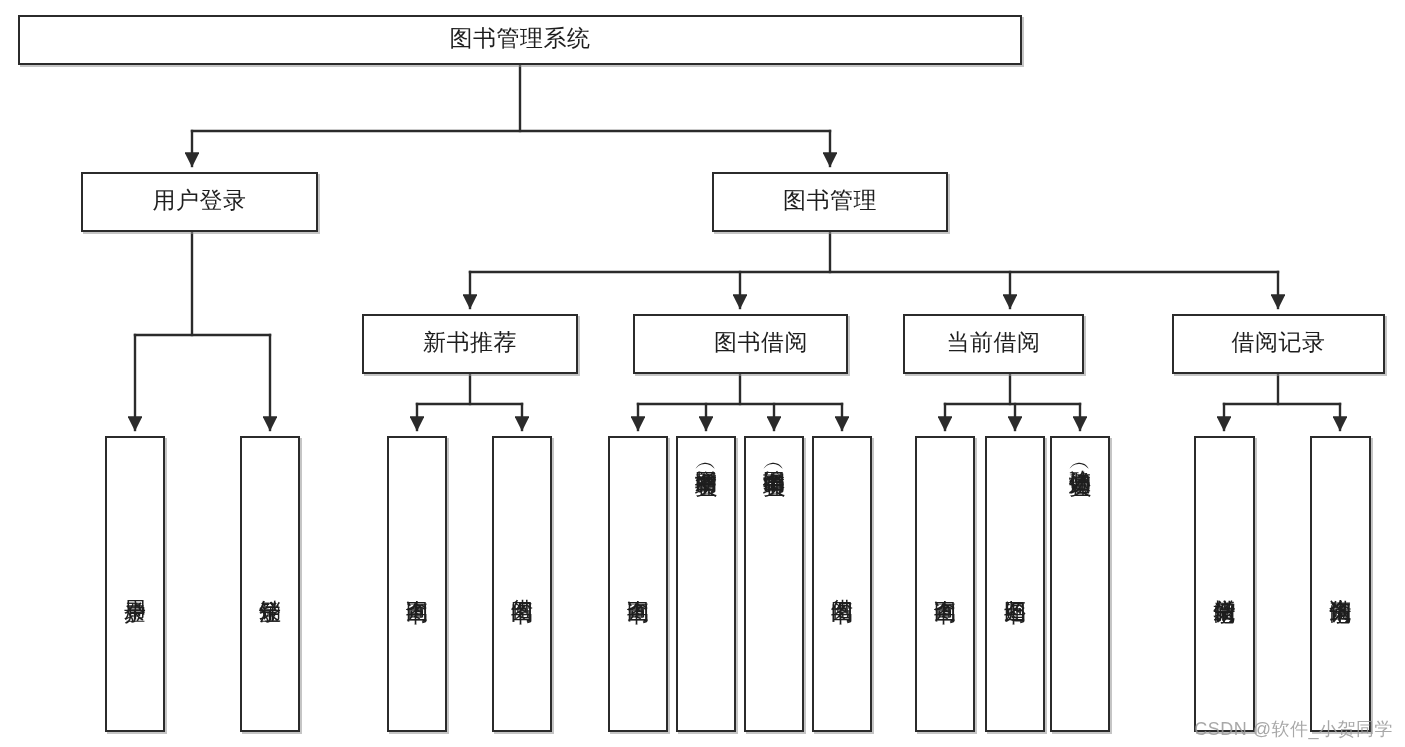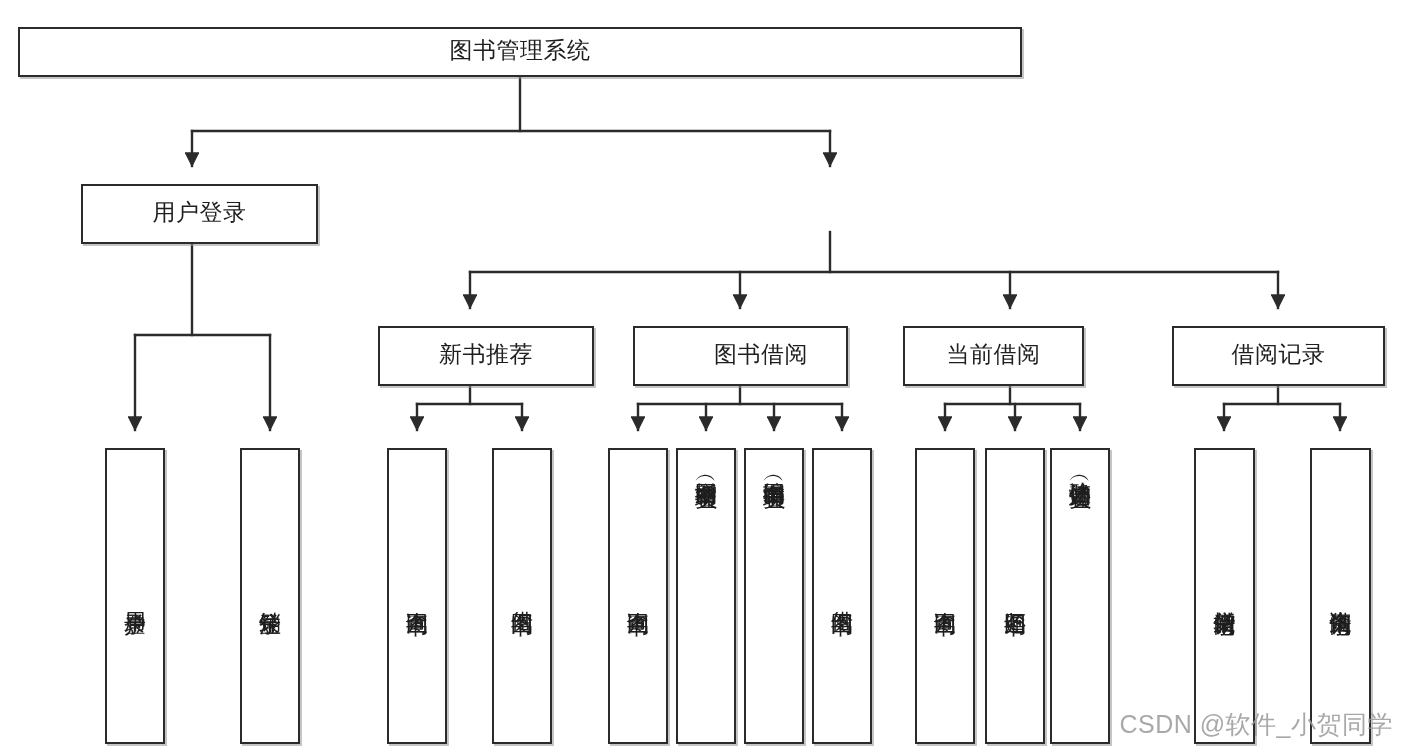--- a/index.html
+++ b/index.html
@@ -30,21 +30,20 @@
   .node {
     position: absolute;
     box-sizing: border-box;
     background: #ffffff;
     border: 2.4px solid #2b2b2b;
     box-shadow: 2px 2px 0 0 rgba(150,150,150,0.55);
     display: flex;
     align-items: center;
     justify-content: center;
     color: #1e1e1e;
-    margin-top: 12px;
   }
   .node.horiz {
     font-size: 23px;
     letter-spacing: 0.5px;
     line-height: 1.1;
     padding-bottom: 2px;
   }
   .node.vert {
     align-items: flex-start;
     justify-content: center;
@@ -60,21 +59,21 @@
     color: #1e1e1e;
   }
   .node.vert.centered {
     align-items: center;
     padding-top: 0;
   }
   .watermark {
     position: absolute;
     right: 12px;
     bottom: 6px;
-    font-size: 25px;
+    font-size: 18px;
     color: #9a9a9a;
     letter-spacing: 0.5px;
     white-space: nowrap;
     opacity: 0.85;
     pointer-events: none;
   }
 </style>
 </head>
 <body>
 
@@ -131,22 +130,25 @@
     </g>
   </svg>
 
   <div class="node horiz" style="left:18px; top:15px; width:1004px; height:50px;">
     <span>图书管理系统</span>
   </div>
 
   <div class="node horiz" style="left:81px; top:172px; width:237px; height:60px;">
     <span>用户登录</span>
   </div>
-
-  <div class="node horiz" style="left:378px; top:314px; width:216px; height:60px;">
+  <div class="node horiz" style="left:712px; top:172px; width:236px; height:60px;">
+    <span>图书管理</span>
+  </div>
+
+  <div class="node horiz" style="left:362px; top:314px; width:216px; height:60px;">
     <span>新书推荐</span>
   </div>
   <div class="node horiz" style="left:633px; top:314px; width:215px; height:60px;padding-left:41px;">
     <span>图书借阅</span>
   </div>
   <div class="node horiz" style="left:903px; top:314px; width:181px; height:60px;">
     <span>当前借阅</span>
   </div>
   <div class="node horiz" style="left:1172px; top:314px; width:213px; height:60px;">
     <span>借阅记录</span>

